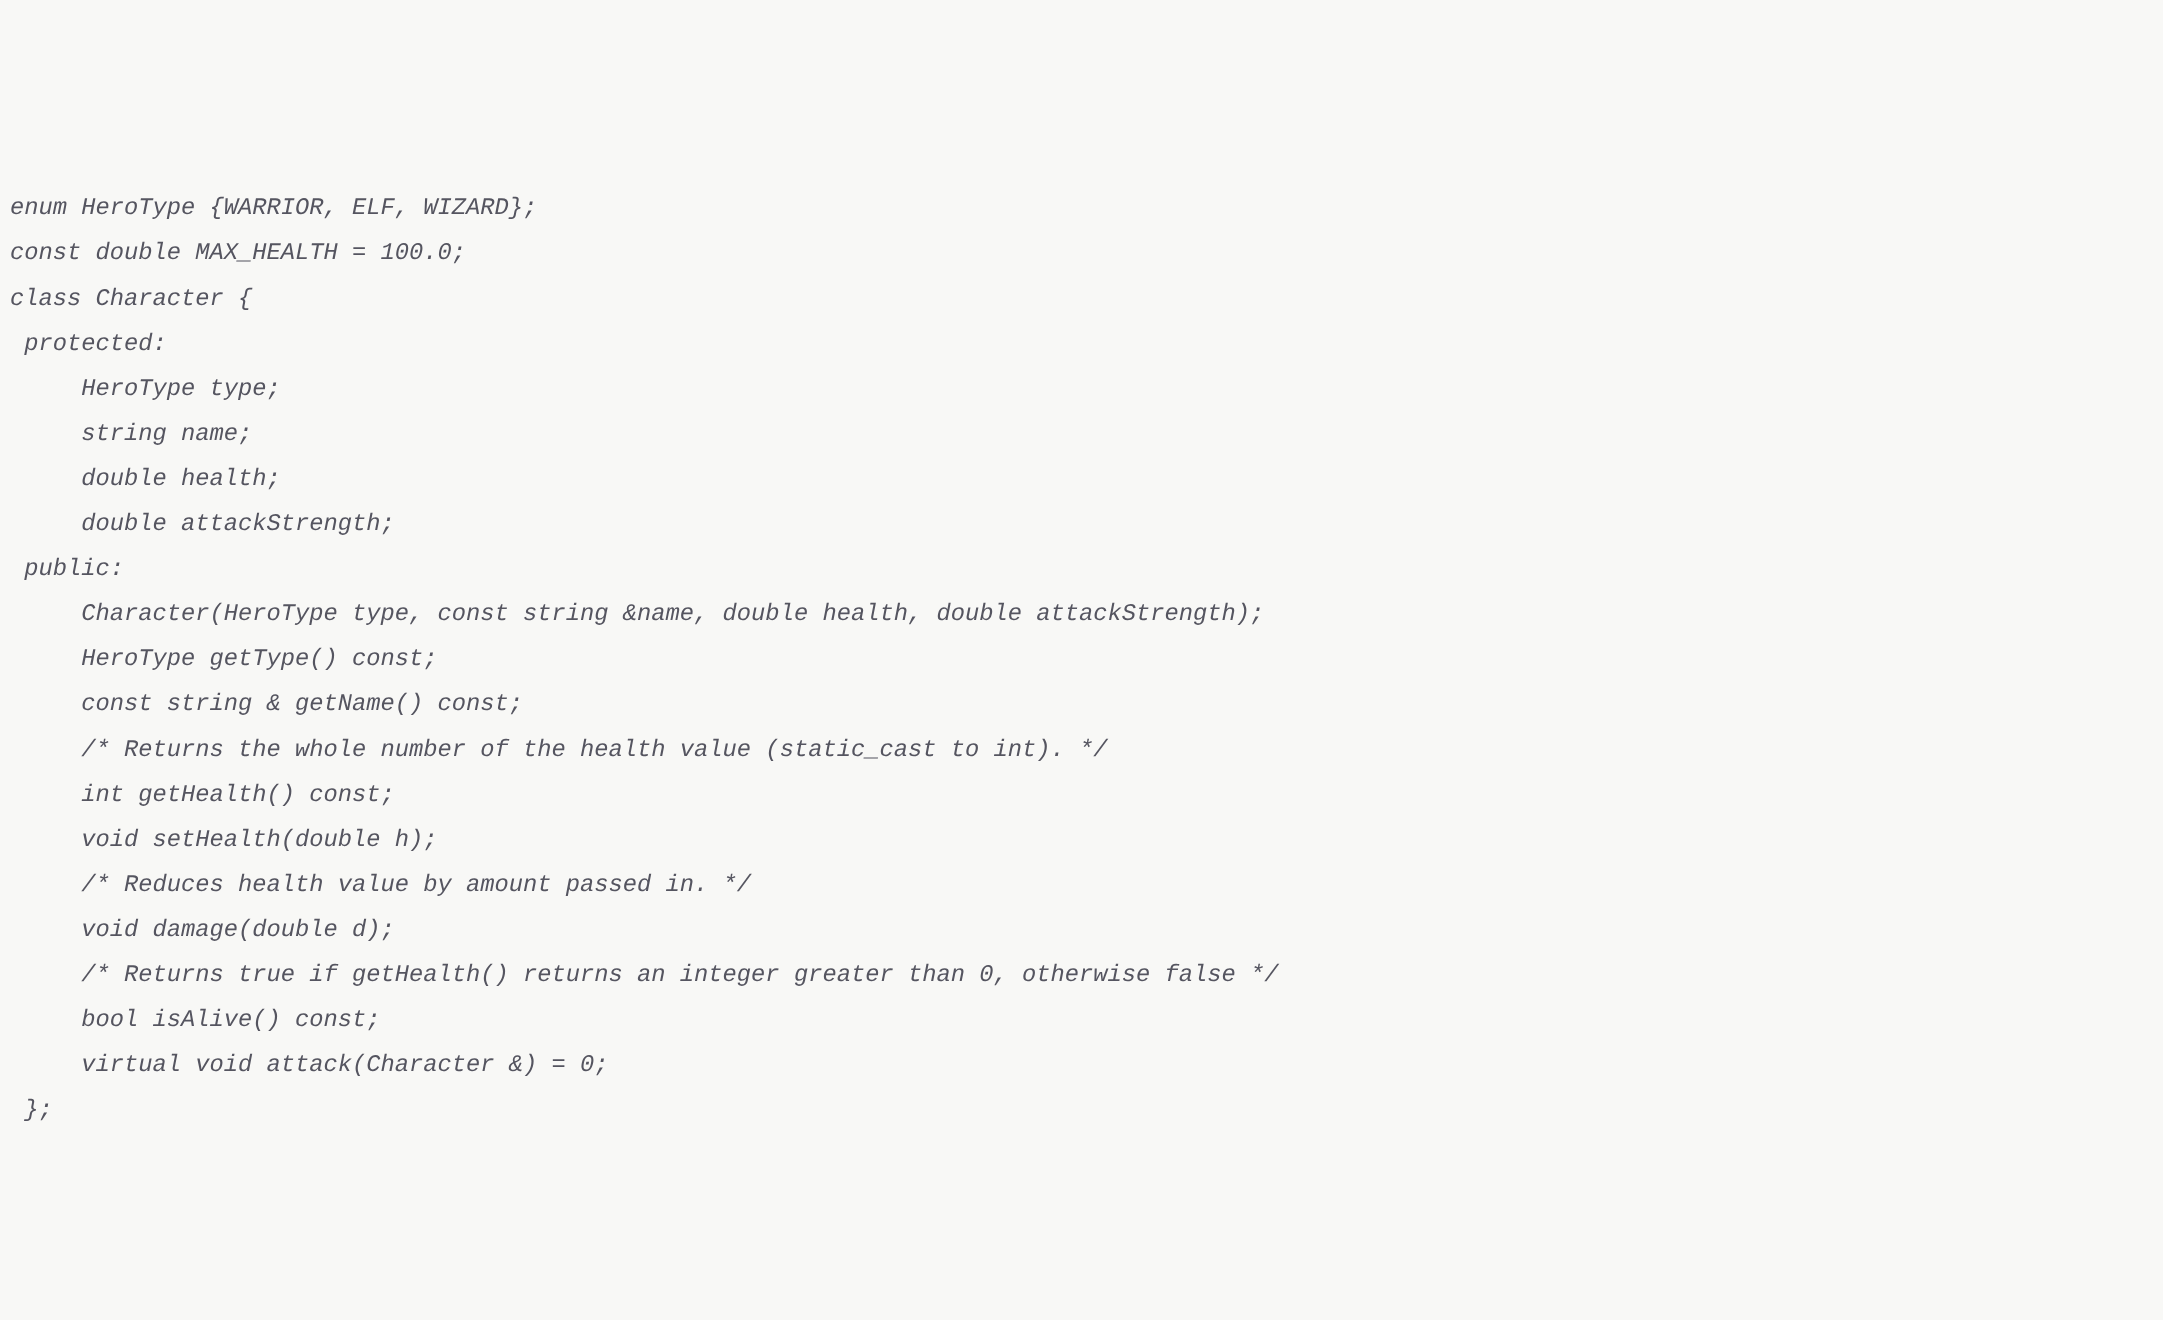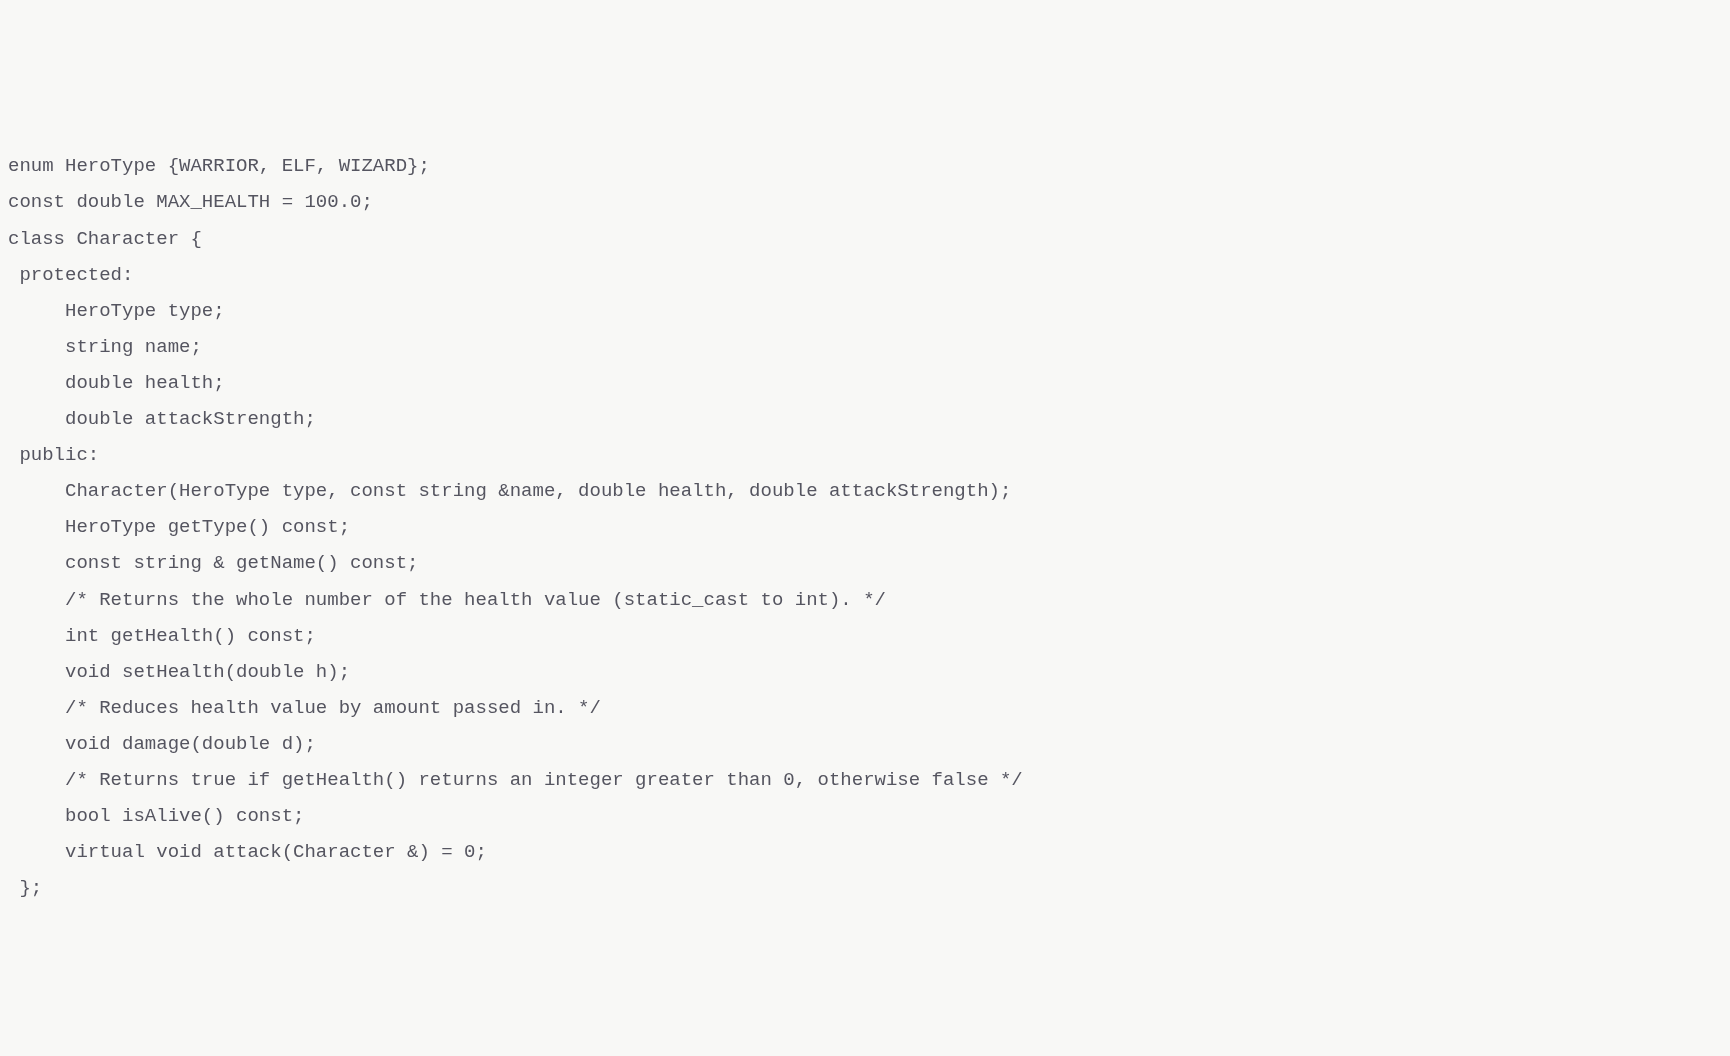--- a/index.html
+++ b/index.html
@@ -1,18 +1,19 @@
 <!DOCTYPE html>
 <html><head>
   <meta charset="utf-8">
   <style>
     * {
       margin: 0;
       padding: 0;
       box-sizing: border-box;
+      font-style: italic;
     }
     body {
       background-color: #f8f8f6;
       font-family: 'Courier New', Courier, monospace;
       font-size: 19px;
       color: #555560;
       padding: 4px 8px;
       line-height: 1.9;
       white-space: pre;
       overflow-x: auto;

